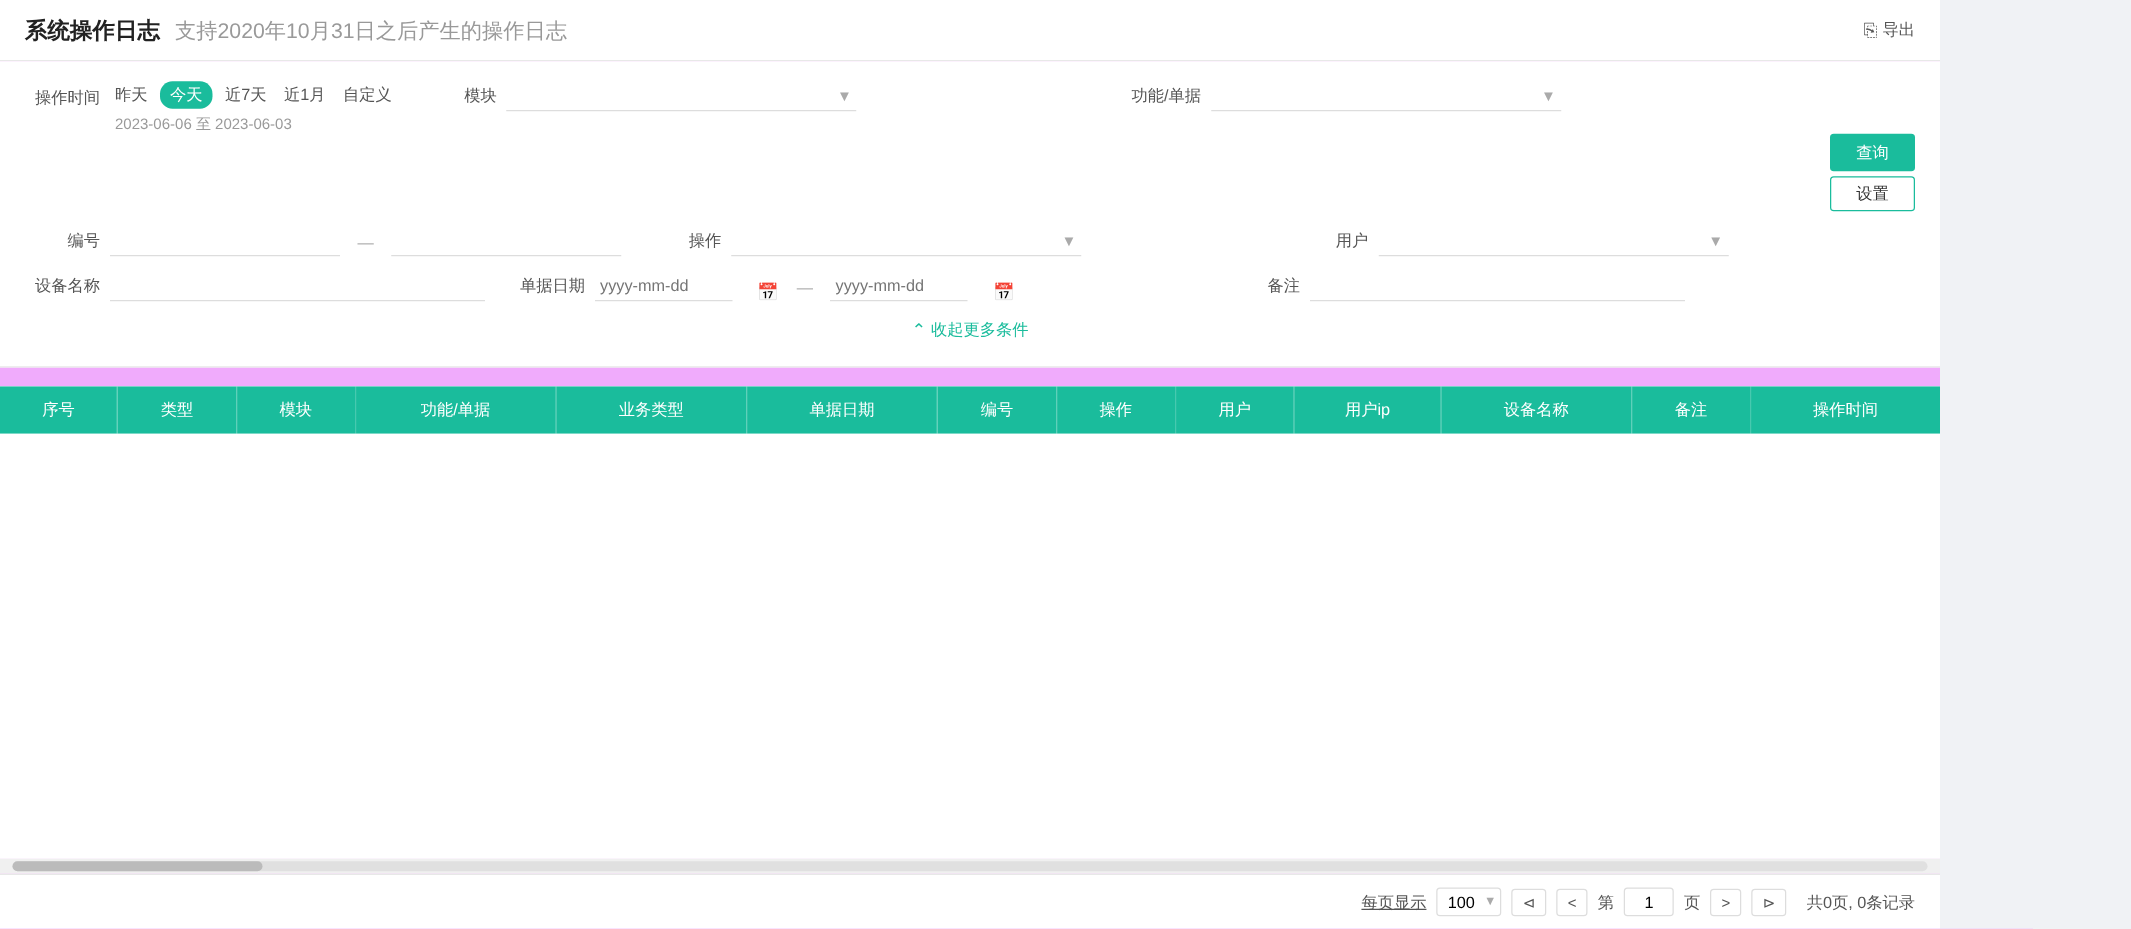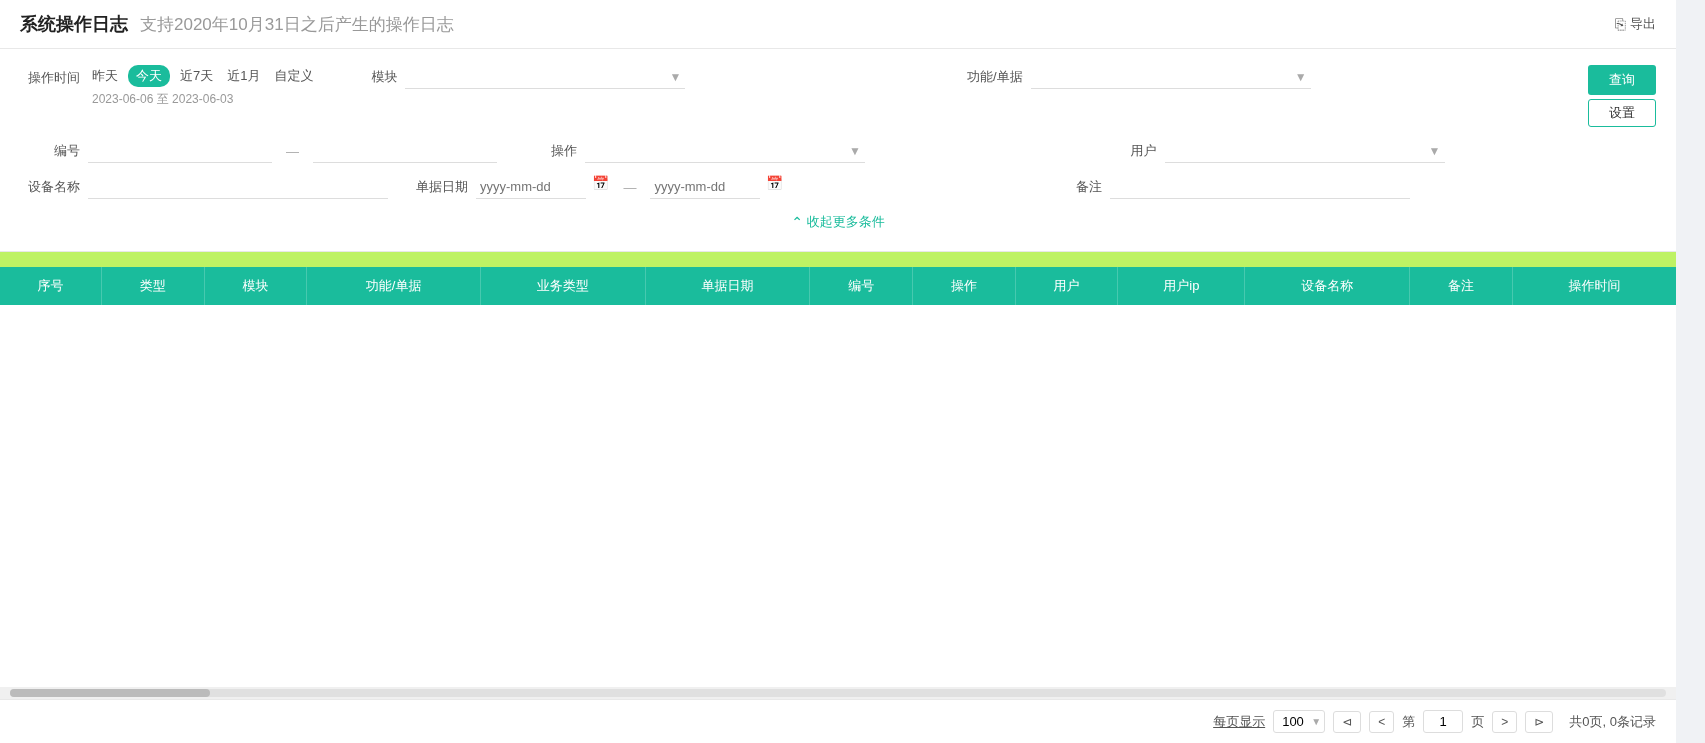--- a/index.html
+++ b/index.html
@@ -1,18 +1,18 @@
 <!DOCTYPE html>
 <html><head>
   <meta charset="utf-8">
   <style>
     * { box-sizing: border-box; margin: 0; padding: 0; }
     body { font-family: 'Microsoft YaHei', Arial, sans-serif; font-size: 13px; background: #f0f2f5; color: #333; }
 
-    .page-container { width: 1676px; min-height: 743px; background: #bef264; display: flex; flex-direction: column; }
+    .page-container { width: 1552px; min-height: 743px; background: #f0abfc; display: flex; flex-direction: column; }
 
     
     .page-header { background: #fff; padding: 12px 20px; display: flex; align-items: center; justify-content: space-between; border-bottom: 1px solid #e8e8e8; }
     .page-header-left { display: flex; align-items: baseline; gap: 12px; }
     .page-title { font-size: 18px; font-weight: bold; color: #222; }
     .page-subtitle { font-size: 17px; color: #999; }
     .export-btn { display: flex; align-items: center; gap: 4px; background: none; border: none; color: #555; cursor: pointer; font-size: 13px; }
     .export-icon { font-size: 14px; }
 
     
@@ -30,27 +30,27 @@
     .select-wrap { position: relative; display: inline-flex; align-items: center; }
     .select-input { border: none; border-bottom: 1px solid #ddd; background: transparent; padding: 4px 24px 4px 4px; font-size: 13px; color: #333; cursor: pointer; min-width: 260px; outline: none; appearance: none; }
     .select-arrow { position: absolute; right: 4px; color: #aaa; font-size: 12px; pointer-events: none; }
 
     
     .text-input { border: none; border-bottom: 1px solid #ddd; background: transparent; padding: 4px 4px; font-size: 13px; color: #333; outline: none; min-width: 160px; }
 
     .dash { color: #aaa; margin: 0 6px; }
 
     
-    .date-input-wrap { display: flex; align-items: flex-start; gap: 6px; }
+    .date-input-wrap { display: flex; align-items: flex-end; gap: 20px; }
     .date-input { border: none; border-bottom: 1px solid #ddd; background: transparent; padding: 4px 4px; font-size: 13px; color: #bbb; outline: none; width: 110px; }
     .date-icon { color: #1abc9c; cursor: pointer; font-size: 14px; }
 
     
     .action-btns { display: flex; flex-direction: column; gap: 4px; margin-left: auto; }
-    .query-btn { background: #1abc9c; color: #fff; border: none; border-radius: 3px; padding: 6px 20px; font-size: 13px; cursor: pointer; min-width: 60px; }
+    .query-btn { background: #1abc9c; color: #fff; border: none; border-radius: 3px; padding: 6px 20px; font-size: 13px; cursor: pointer; min-width: 60px; margin-top: 42px; }
     .settings-btn { background: #fff; color: #333; border: 1px solid #1abc9c; border-radius: 3px; padding: 4px 20px; font-size: 13px; cursor: pointer; min-width: 60px; text-align: center; }
 
     
     .collapse-row { display: flex; justify-content: center; align-items: center; padding: 6px 0 4px 0; background: #fff; }
     .collapse-btn { background: none; border: none; cursor: pointer; color: #1abc9c; font-size: 13px; display: flex; align-items: center; gap: 4px; }
     .collapse-icon { font-size: 14px; }
 
     
     .table-area { flex: 1; background: #fff; margin-top: 15px; overflow-x: auto; }
     table { width: 100%; border-collapse: collapse; min-width: 1500px; }

